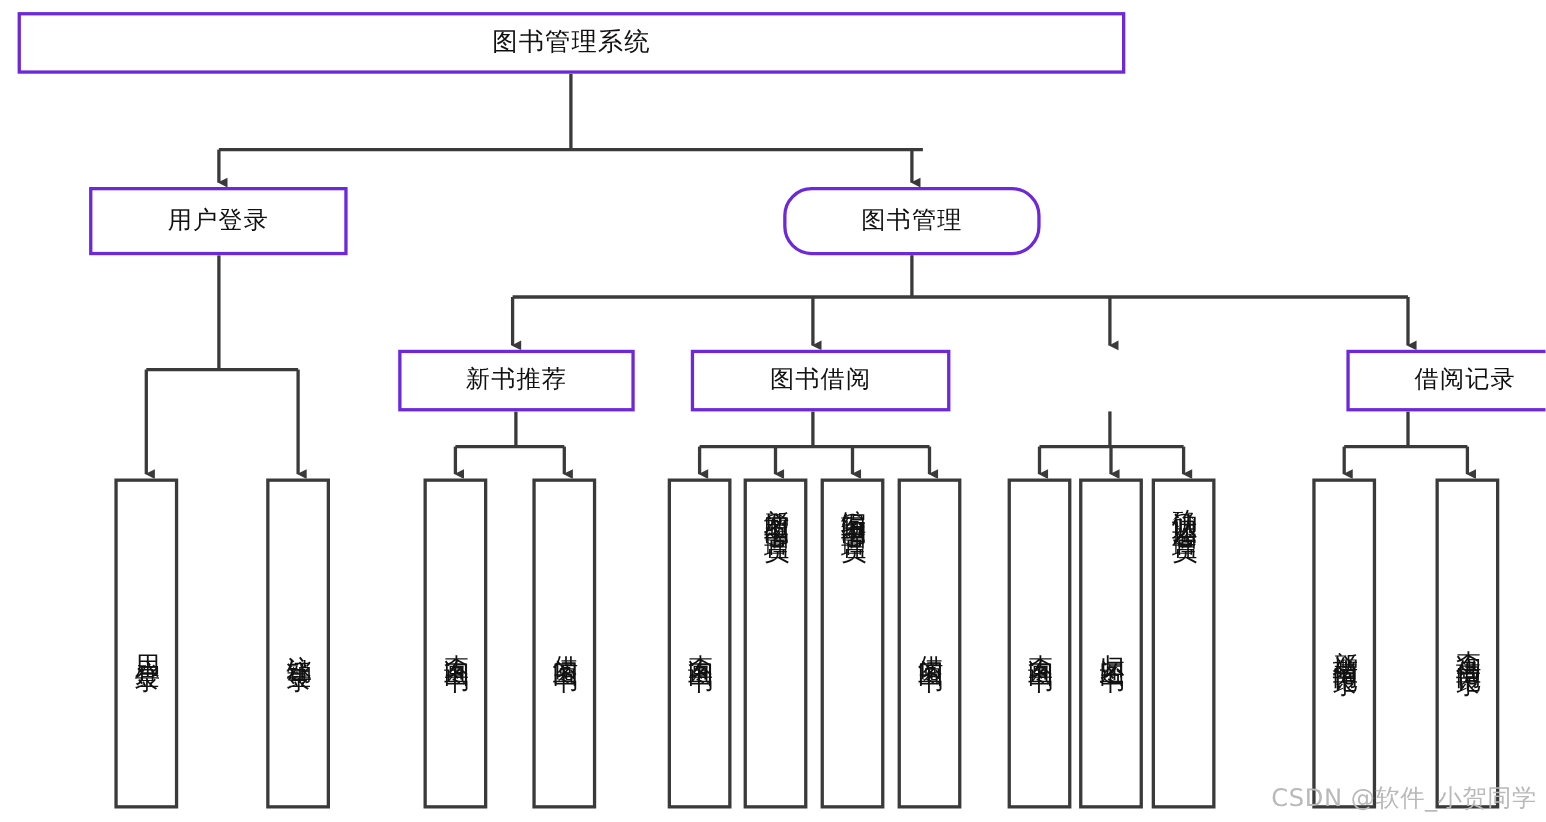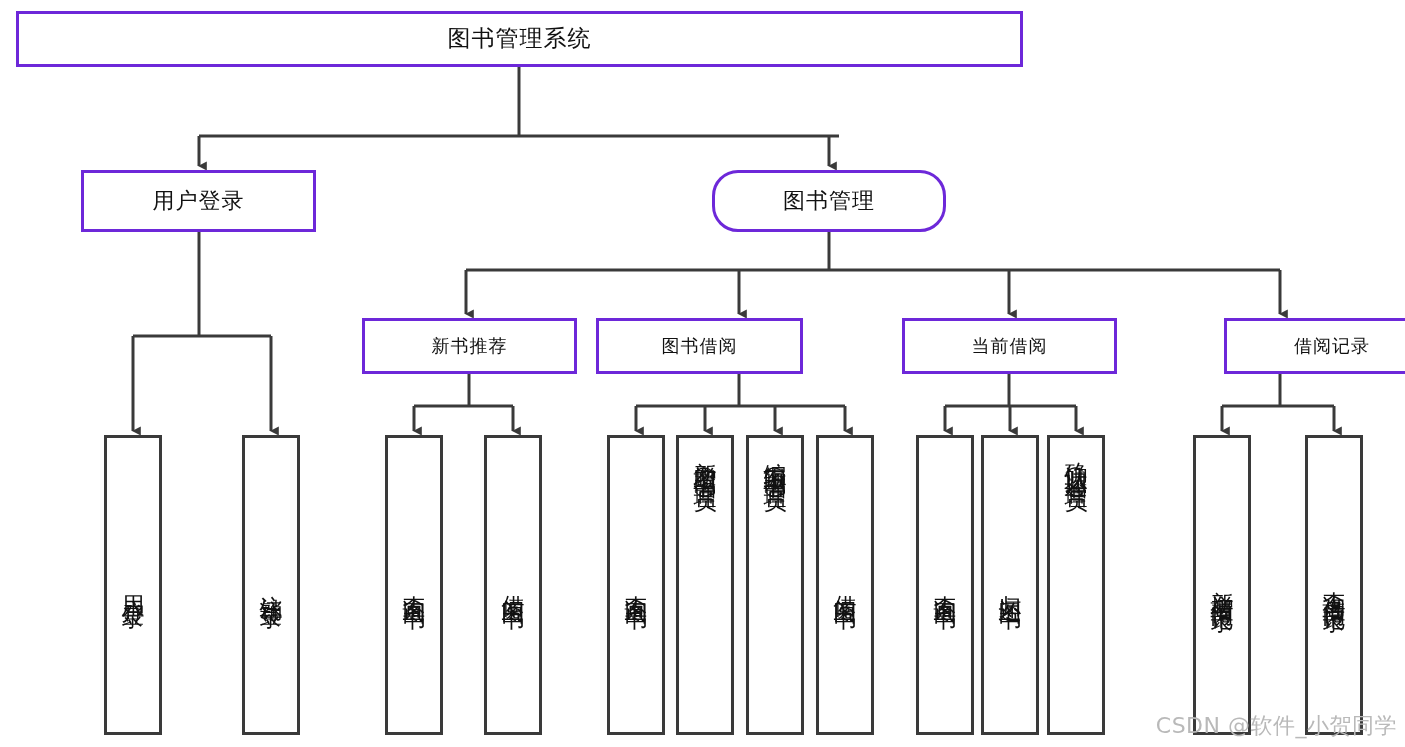--- a/index.html
+++ b/index.html
@@ -22,21 +22,21 @@
   }
   .node .lbl{
     font-size:22px;
     line-height:1.1;
     letter-spacing:1px;
     white-space:nowrap;
     color:#111;
   }
   .node.root .lbl{font-size:23px;}
   .node.lvl2 .lbl{font-size:22px;}
-  .node.lvl3 .lbl{font-size:18px;}
+  .node.lvl3 .lbl{font-size:22px;}
 
   
   .leaf{
     position:absolute;
     box-sizing:border-box;
     background:#ffffff;
     border:3px solid #3a3a3a;
     display:flex;
     justify-content:center;
   }
@@ -126,25 +126,22 @@
   <div class="node lvl2" style="left:81px;top:170px;width:235px;height:62px;">
     <span class="lbl">用户登录</span>
   </div>
   <div class="node lvl2" style="left:712px;top:170px;width:234px;height:62px;border-radius:26px;">
     <span class="lbl">图书管理</span>
   </div>
 
   <div class="node lvl3" style="left:362px;top:318px;width:215px;height:56px;">
     <span class="lbl">新书推荐</span>
   </div>
-  <div class="node lvl3" style="left:596px;top:318px;width:207px;height:56px;">
+  <div class="node lvl3" style="left:628px;top:318px;width:236px;height:56px;">
     <span class="lbl">图书借阅</span>
-  </div>
-  <div class="node lvl3" style="left:902px;top:318px;width:215px;height:56px;">
-    <span class="lbl">当前借阅</span>
   </div>
   <div class="node lvl3" style="left:1224px;top:318px;width:216px;height:56px;">
     <span class="lbl">借阅记录</span>
   </div>
 
   <div class="leaf center" style="left:104px;top:435px;width:58px;height:300px;">
     <span class="vlbl">用户登录</span>
   </div>
   <div class="leaf center" style="left:242px;top:435px;width:58px;height:300px;">
     <span class="vlbl">注销登录</span>

